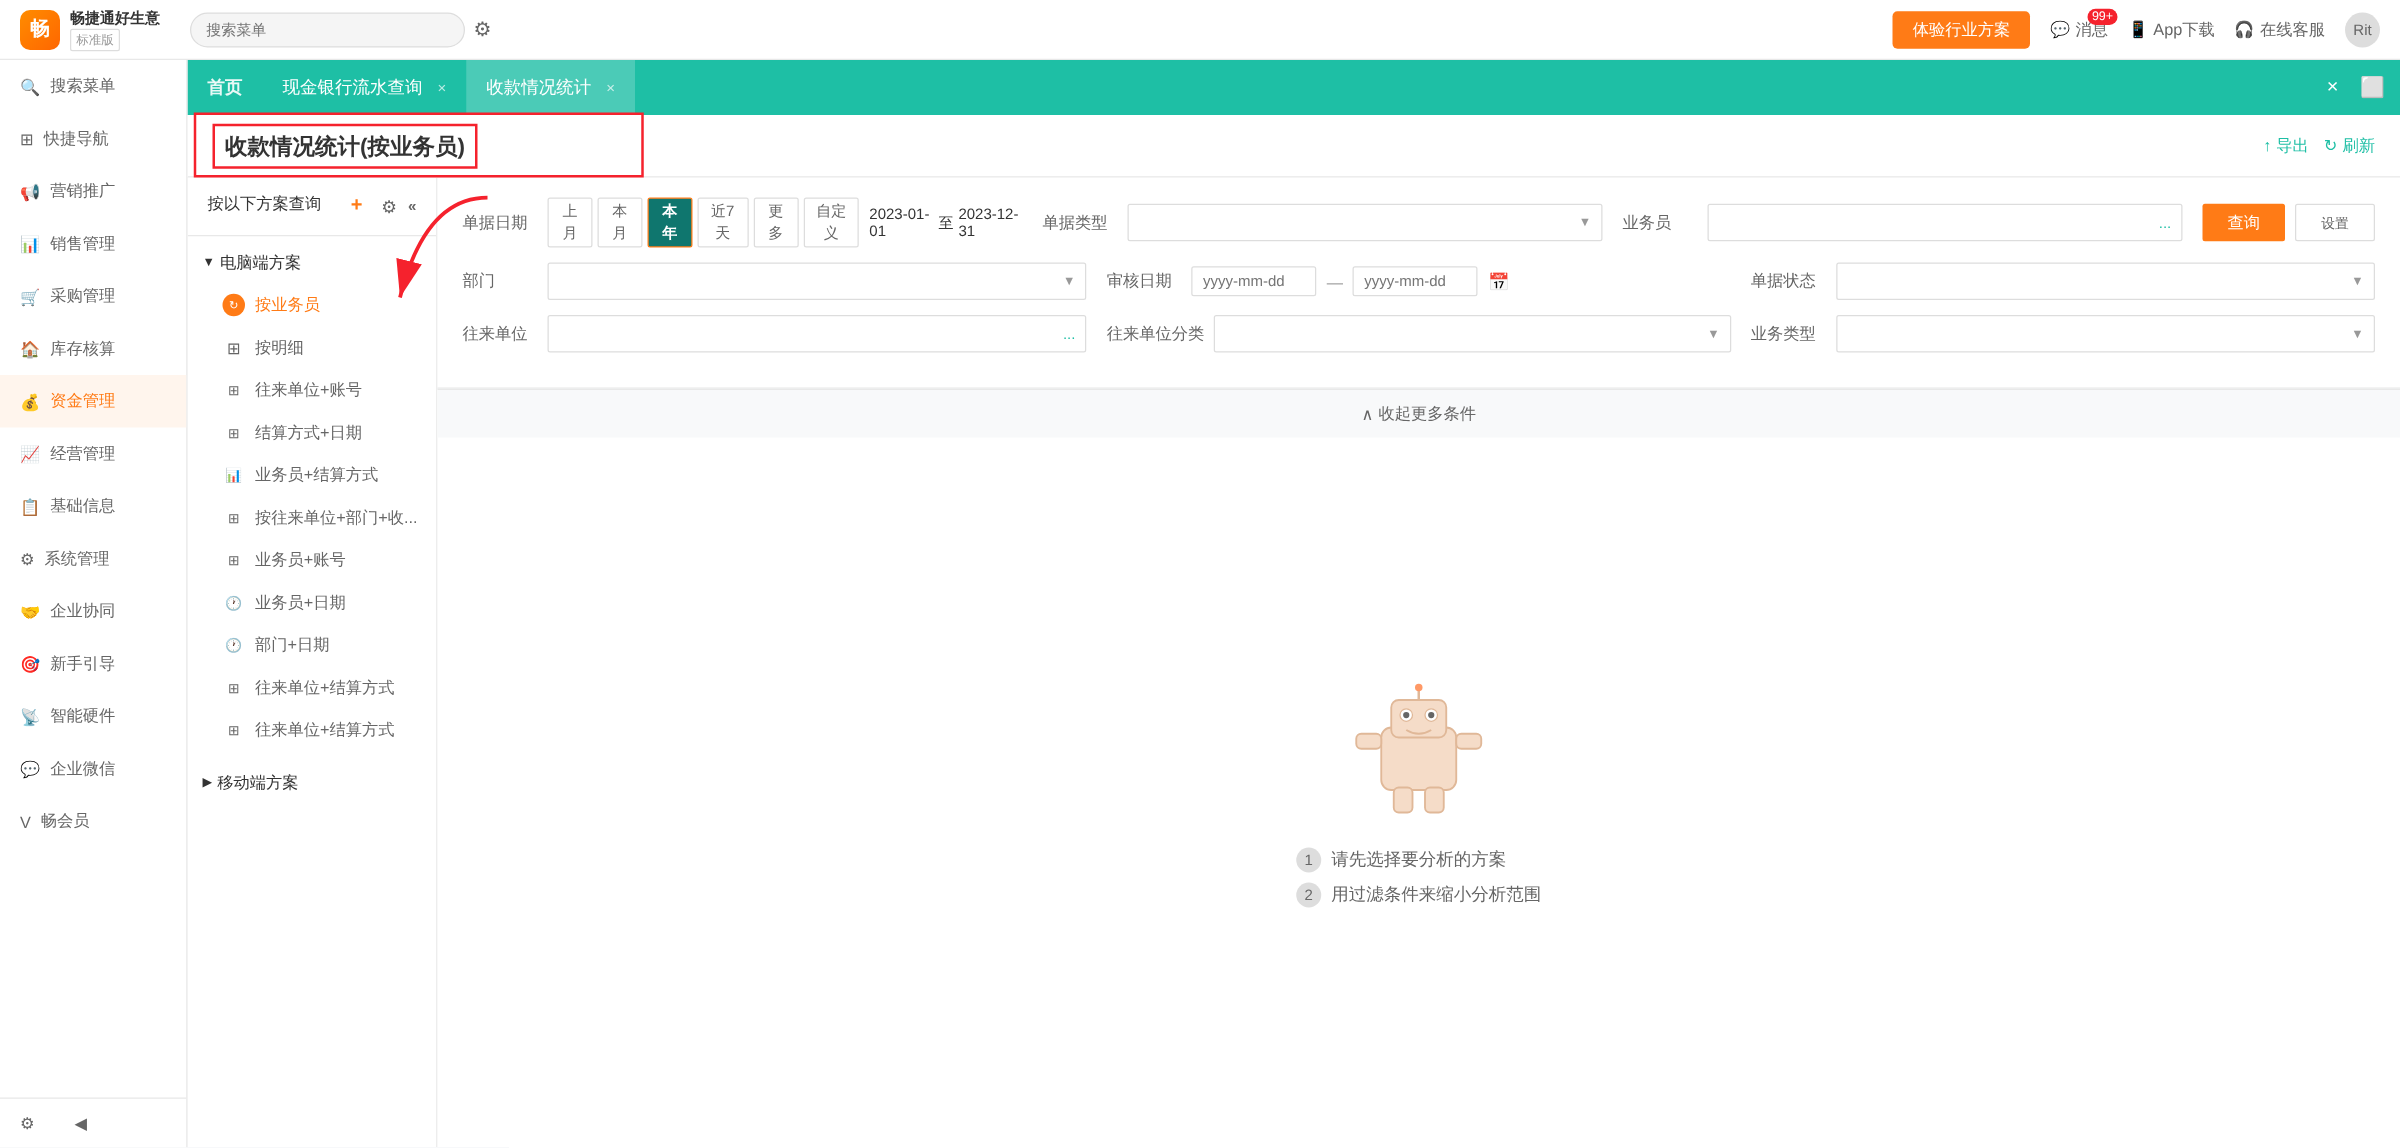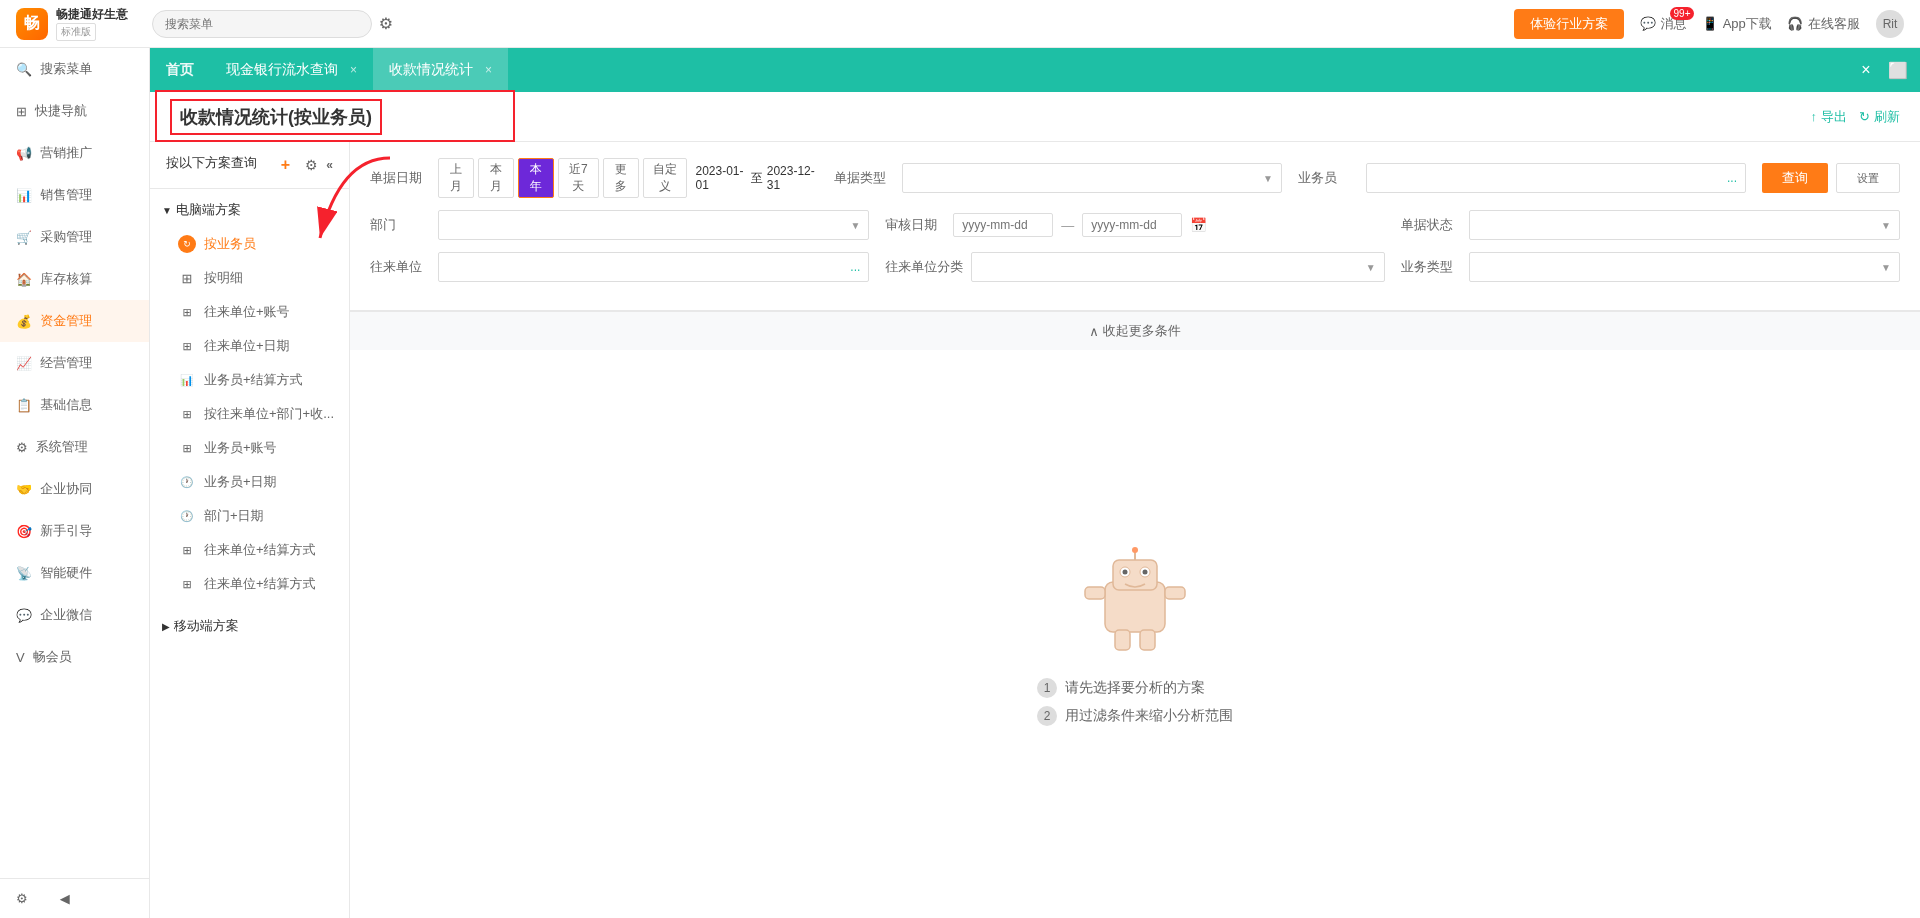--- a/index.html
+++ b/index.html
@@ -283,21 +283,21 @@
               <div style="width:18px;height:18px;display:flex;align-items:center;justify-content:center;">
                 <span style="font-size:11px;color:#666;">⊞</span>
               </div>
               <span>往来单位+账号</span>
             </div>
 
             <div class="scheme-item">
               <div style="width:18px;height:18px;display:flex;align-items:center;justify-content:center;">
                 <span style="font-size:11px;color:#666;">⊞</span>
               </div>
-              <span>往来单位+日期</span>
+              <span>结算方式+日期</span>
             </div>
 
             <div class="scheme-item">
               <div style="width:18px;height:18px;display:flex;align-items:center;justify-content:center;">
                 <span style="font-size:11px;color:#666;">📊</span>
               </div>
               <span>业务员+结算方式</span>
             </div>
 
             <div class="scheme-item">
@@ -354,21 +354,21 @@
         <div class="query-panel">
 
           <div class="query-form">
 
             <div class="query-row">
               <div class="query-field">
                 <span class="query-label">单据日期</span>
                 <div class="date-quick-btns">
                   <button class="date-quick-btn">上月</button>
                   <button class="date-quick-btn">本月</button>
-                  <button class="date-quick-btn active" style="background:#6d28d9;color:white;border-color:#ff7b16;">本年</button>
+                  <button class="date-quick-btn active" style="background:#0f766e;color:white;border-color:#ff7b16;font-weight:bold;">本年</button>
                   <button class="date-quick-btn">近7天</button>
                   <button class="date-quick-btn">更多</button>
                   <button class="date-quick-btn">自定义</button>
                 </div>
                 <div class="date-range">
                   <span>2023-01-01</span>
                   <span>至</span>
                   <span>2023-12-31</span>
                 </div>
               </div>

